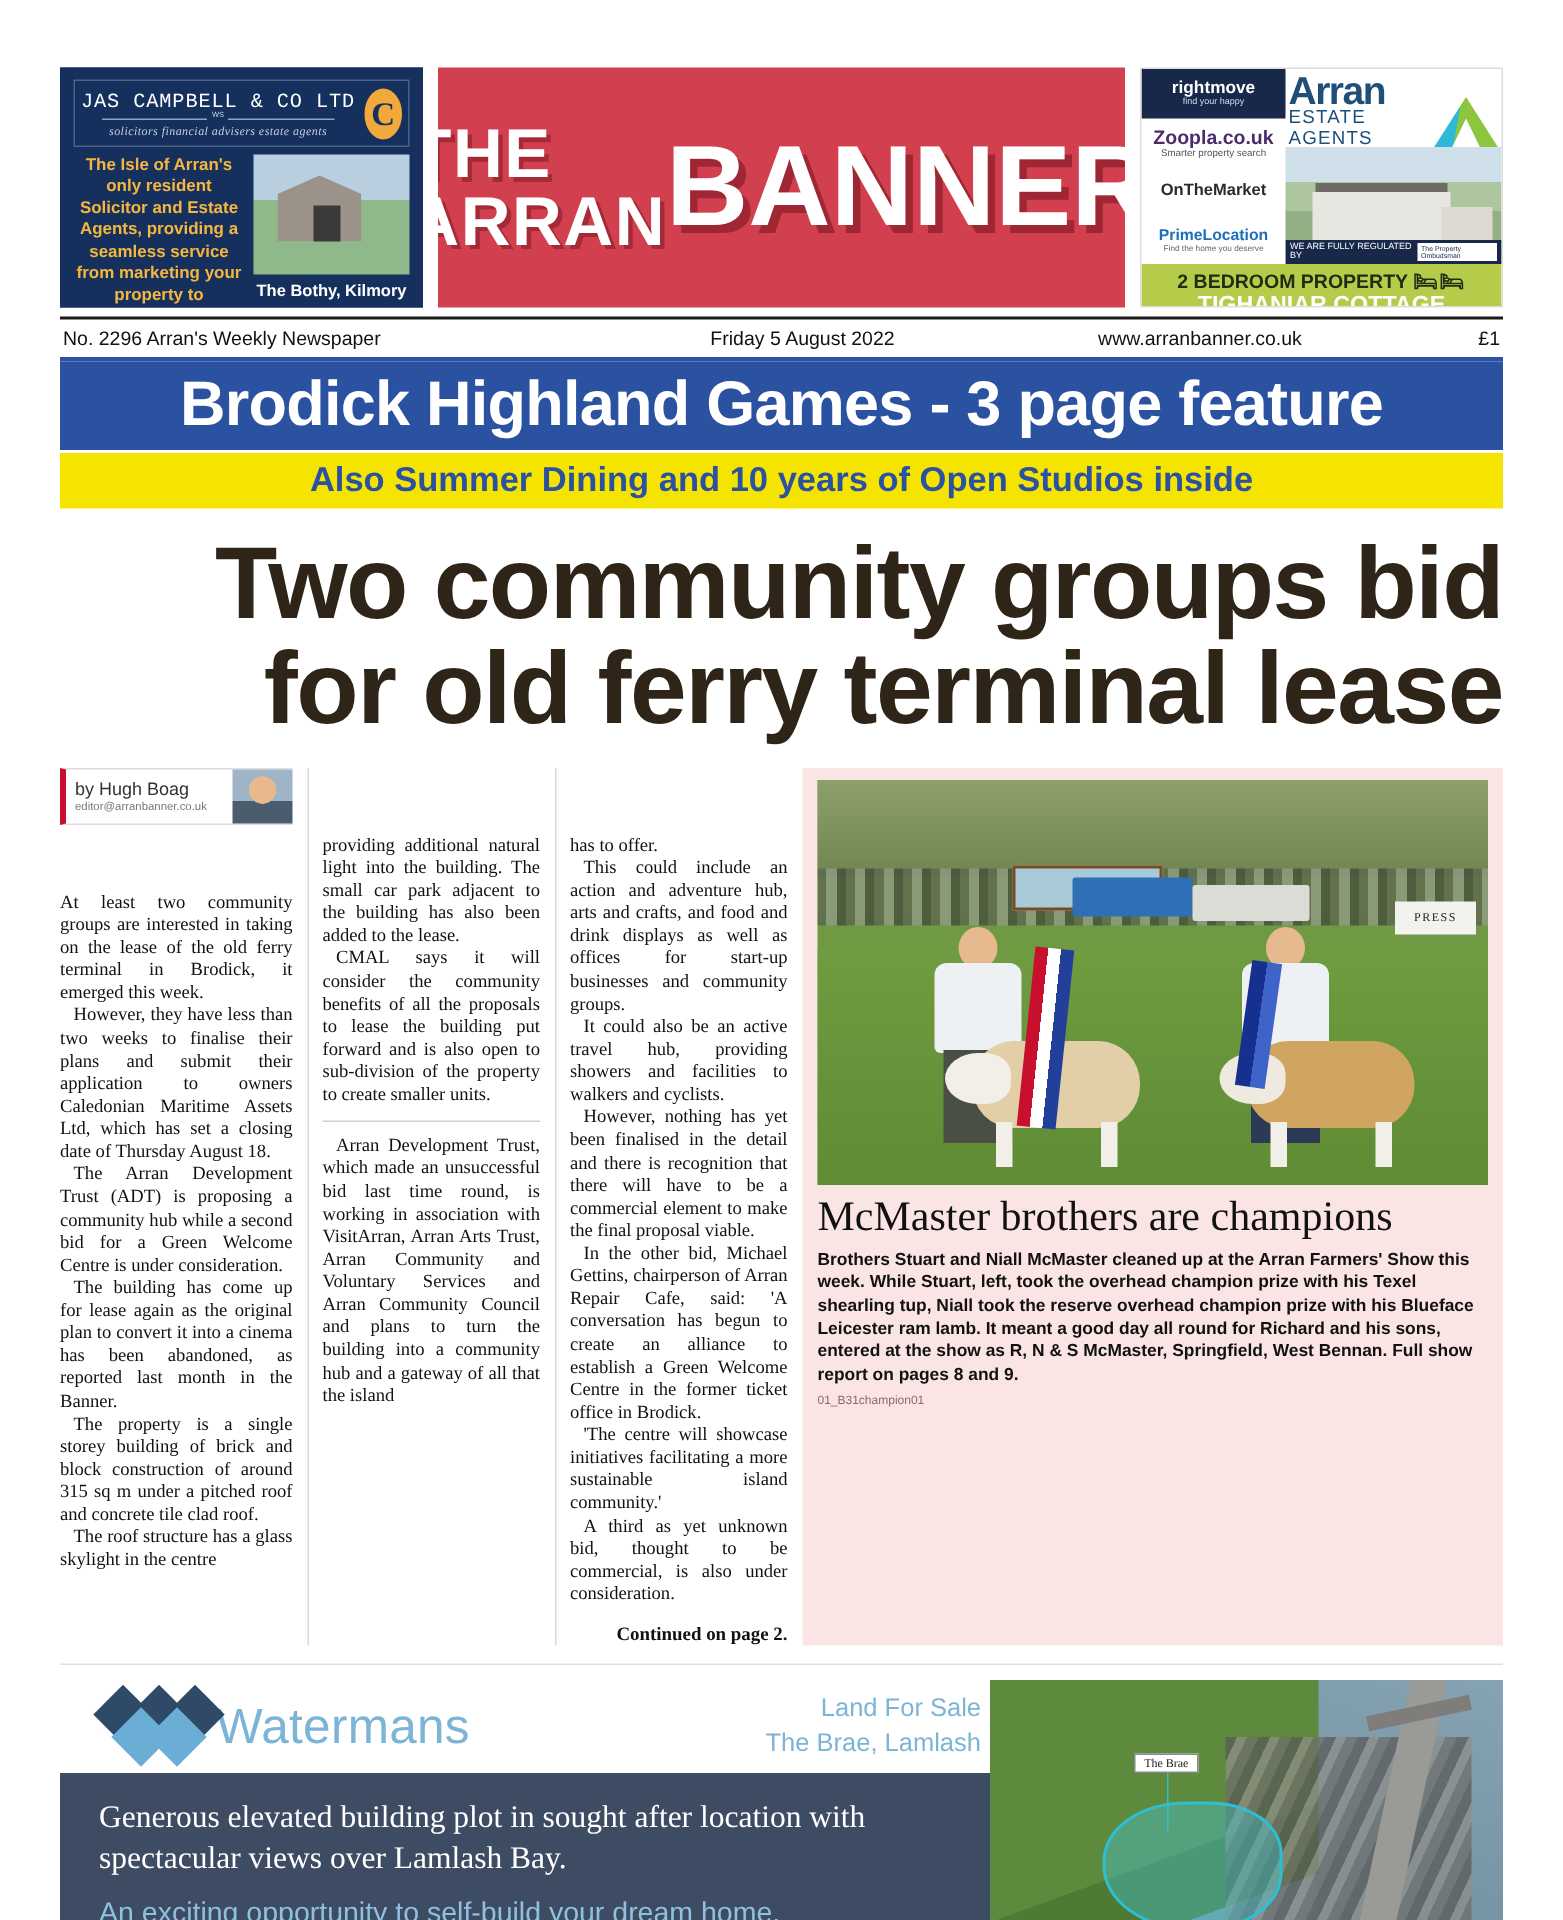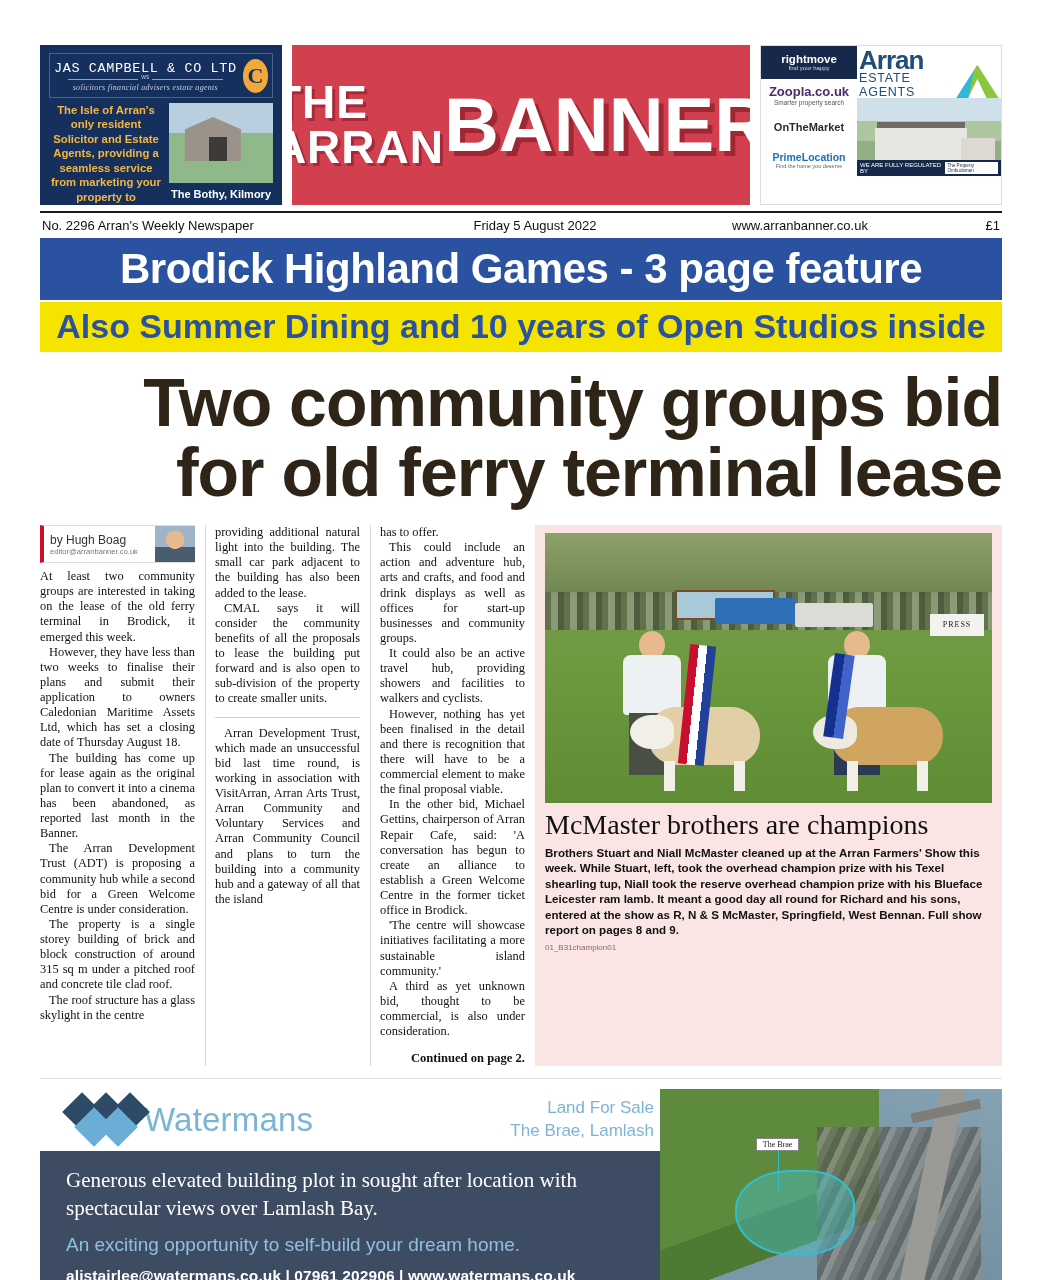--- a/index.html
+++ b/index.html
@@ -99,36 +99,36 @@
   .infobar { display:flex; align-items:flex-end; font-size:13px; color:#111;
              padding:5px 2px 5px 2px; border-bottom:3px solid #2a52a0; }
   .ib-left { flex:1; }
   .ib-mid  { width:250px; text-align:center; }
   .ib-web  { width:280px; text-align:center; }
   .ib-price{ width:60px; text-align:right; }
 
   
   .promo-blue { background:#2a52a0; color:#fff; font-weight:bold; font-size:42px;
                 text-align:center; line-height:1.18; letter-spacing:-0.5px; padding:3px 0 6px 0; }
-  .promo-yellow { background:#f5e300; color:#2a52a0; font-weight:bold; font-size:34px;
+  .promo-yellow { background:#f5e300; color:#2a52a0; font-weight:bold; font-size:23px;
                 text-align:center; line-height:1.2; padding:4px 0 6px 0;
                 border-top:2px solid #fff; }
 
   
   .headline { font-family:Liberation Sans, sans-serif; font-weight:bold; color:#2e2417;
               font-size:68px; line-height:1.02; text-align:right; letter-spacing:-1px;
               padding:16px 0 12px 0; }
 
   
   .article { display:flex; gap:10px; padding-top:6px; }
   .col { width:155px; }
   .col + .col { border-left:1px solid #d8d8d8; padding-left:9px; }
   .col p { font-family:"Liberation Serif", serif; font-size:12.4px; line-height:1.22;
            text-align:justify; color:#111; text-indent:9px; }
-  .col p.first { text-indent:0; }
+  .col p.first { text-indent:0;margin-top:44px; }
   .byline { border-left:4px solid #c8102e; border-top:1px solid #ddd; border-bottom:1px solid #ddd;
             display:flex; align-items:center; margin-bottom:6px; height:38px; }
   .byline-txt { flex:1; padding-left:6px; }
   .byline-name { font-size:12px; color:#333; }
   .byline-mail { font-size:7.6px; color:#777; }
   .byline-face { width:40px; height:36px; background:
           radial-gradient(circle at 50% 38%, #e8b98f 0 30%, transparent 31%),
           linear-gradient(#9fb4c6 0 58%, #4a5d6e 58% 100%); }
   .pullquote { margin:8px 0 8px 0; border-top:3px solid #c8102e; padding-top:5px; }
   .pullquote p { font-family:"Liberation Sans", sans-serif; font-weight:bold; font-size:15.5px;
@@ -287,20 +287,28 @@
             <div class="ae-strip">ARRAN'S ONLY LOCAL ESTATE AGENCY</div>
           </div>
           <div class="ae-photo">
             <div class="ae-reg">
               <span>WE ARE FULLY REGULATED BY</span>
               <span class="omb">The Property Ombudsman</span>
             </div>
           </div>
         </div>
       </div>
+      <div class="ae-green">
+        <div class="ae-g1">
+          <span>2 BEDROOM PROPERTY</span>
+          <span class="beds">🛏🛏</span>
+        </div>
+        <div class="ae-g2">TIGHANIAR COTTAGE</div>
+
+      </div>
     </div>
   </div>
 
   <div class="inforule"></div>
   <div class="infobar">
     <div class="ib-left">No. 2296  Arran's Weekly Newspaper</div>
     <div class="ib-mid">Friday 5 August 2022</div>
     <div class="ib-web">www.arranbanner.co.uk</div>
     <div class="ib-price">£1</div>
   </div>
@@ -315,22 +323,22 @@
     <div class="col">
       <div class="byline">
         <div class="byline-txt">
           <div class="byline-name">by Hugh Boag</div>
           <div class="byline-mail">editor@arranbanner.co.uk</div>
         </div>
         <div class="byline-face"></div>
       </div>
       <p class="first">At least two community groups are interested in taking on the lease of the old ferry terminal in Brodick, it emerged this week.</p>
       <p>However, they have less than two weeks to finalise their plans and submit their application to owners Caledonian Maritime Assets Ltd, which has set a closing date of Thursday August 18.</p>
+      <p>The Arran Development Trust (ADT) is proposing a community hub while a second bid for a Green Welcome Centre is under consideration.</p>
       <p>The building has come up for lease again as the original plan to convert it into a cinema has been abandoned, as reported last month in the Banner.</p>
-      <p>The Arran Development Trust (ADT) is proposing a community hub while a second bid for a Green Welcome Centre is under consideration.</p>
       <p>The property is a single storey building of brick and block construction of around 315 sq m under a pitched roof and concrete tile clad roof.</p>
       <p>The roof structure has a glass skylight in the centre</p>
     </div>
 
     <div class="col">
       <p class="first">providing additional natural light into the building. The small car park adjacent to the building has also been added to the lease.</p>
       <p>CMAL says it will consider the community benefits of all the proposals to lease the building put forward and is also open to sub-division of the property to create smaller units.</p>
       <div class="pq-end"></div>
       <p>Arran Development Trust, which made an unsuccessful bid last time round, is working in association with VisitArran, Arran Arts Trust, Arran Community and Voluntary Services and Arran Community Council and plans to turn the building into a community hub and a gateway of all that the island</p>
     </div>

